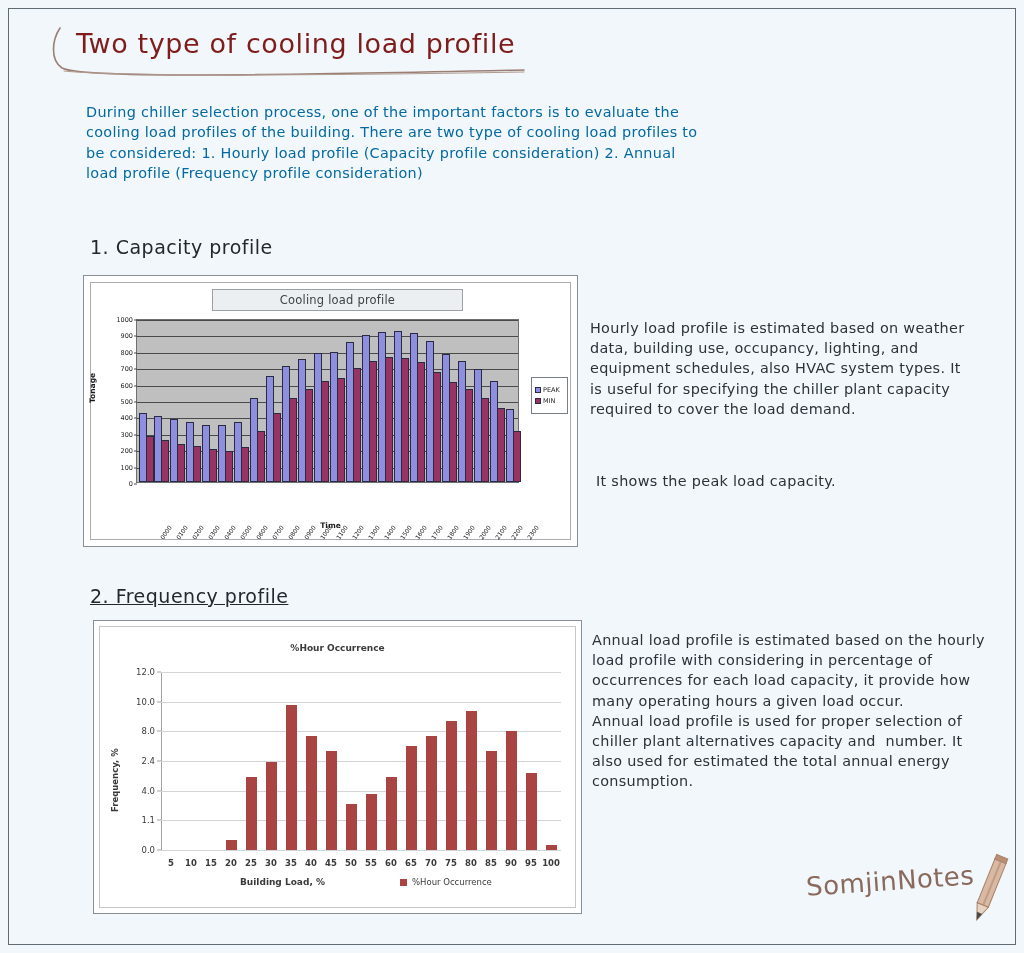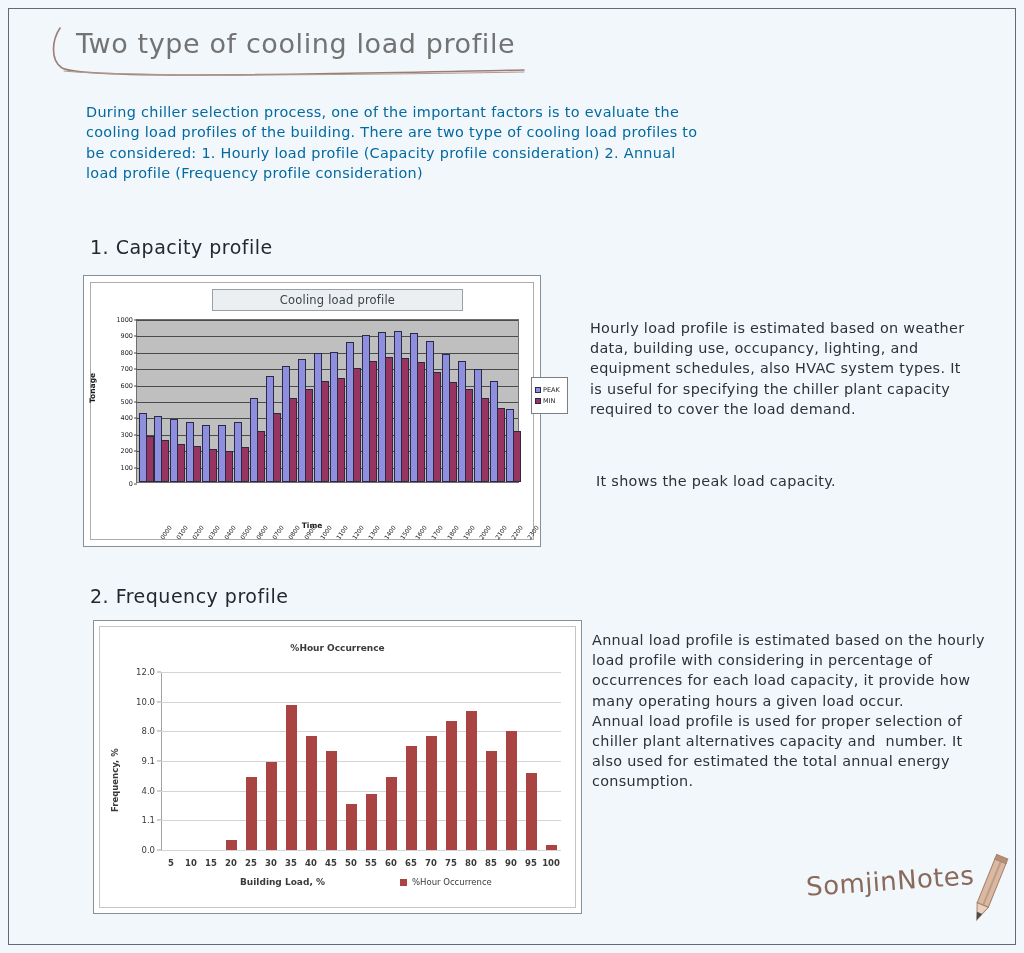--- a/index.html
+++ b/index.html
@@ -28,21 +28,21 @@
   .hand {
     font-family: "DejaVu Sans", sans-serif;
     color: #2b3238;
     letter-spacing: 0.3px;
   }
 
   #title {
     position: absolute;
     left: 76px; top: 28px;
     font-size: 27px;
-    color: #737373;
+    color: #7f1d1d;
     letter-spacing: 0.6px;
     white-space: nowrap;
   }
   #title-swoosh { position: absolute; left: 46px; top: 24px; }
 
   #intro {
     position: absolute;
     left: 86px; top: 102px;
     width: 620px;
     font-size: 14.4px;
@@ -51,39 +51,39 @@
   }
 
   .section-head {
     position: absolute;
     font-size: 19px;
     color: #22282e;
     letter-spacing: 0.5px;
     white-space: nowrap;
   }
   #head-capacity  { left: 90px; top: 236px; }
-  #head-frequency { left: 90px; top: 585px; }
+  #head-frequency { left: 90px; top: 585px; text-decoration: underline; }
 
   .side-note {
     position: absolute;
     font-size: 14.4px;
     line-height: 20.2px;
     color: #2b3238;
     white-space: pre-wrap;
   }
   #note1a { left: 590px; top: 318px; width: 380px; }
   #note1b { left: 596px; top: 456px; width: 380px; margin-top: 15px; }
   #note2a { left: 592px; top: 630px; width: 404px; }
   #note2b { left: 600px; top: 803px; width: 392px; }
 
   
   #chart1-outer {
     position: absolute;
     left: 83px; top: 275px;
-    width: 458px; height: 272px;
+    width: 495px; height: 272px;
     background: #ffffff;
     border: 1.5px solid #8a8f95;
     box-sizing: border-box;
   }
   #chart1-inner {
     position: absolute;
     left: 6px; top: 6px; right: 6px; bottom: 6px;
     border: 1px solid #a9adb2;
     background: #ffffff;
     box-sizing: border-box;
@@ -504,21 +504,21 @@
           <div class="c2-grid" style="top: 178px;"></div>
           <div class="c2-ytick" style="top: 178px;">0.0</div>
           <div class="c2-ytickmark" style="top: 178px;"></div>
           <div class="c2-grid" style="top: 148.333px;"></div>
           <div class="c2-ytick" style="top: 148.333px;">1.1</div>
           <div class="c2-ytickmark" style="top: 148.333px;"></div>
           <div class="c2-grid" style="top: 118.667px;"></div>
           <div class="c2-ytick" style="top: 118.667px;">4.0</div>
           <div class="c2-ytickmark" style="top: 118.667px;"></div>
           <div class="c2-grid" style="top: 89px;"></div>
-          <div class="c2-ytick" style="top: 89px;">9.1</div>
+          <div class="c2-ytick" style="top: 89px;">2.4</div>
           <div class="c2-ytickmark" style="top: 89px;"></div>
           <div class="c2-grid" style="top: 59.3333px;"></div>
           <div class="c2-ytick" style="top: 59.3333px;">8.0</div>
           <div class="c2-ytickmark" style="top: 59.3333px;"></div>
           <div class="c2-grid" style="top: 29.6667px;"></div>
           <div class="c2-ytick" style="top: 29.6667px;">10.0</div>
           <div class="c2-ytickmark" style="top: 29.6667px;"></div>
           <div class="c2-grid" style="top: 0px;"></div>
           <div class="c2-ytick" style="top: 0px;">12.0</div>
           <div class="c2-ytickmark" style="top: 0px;"></div>

